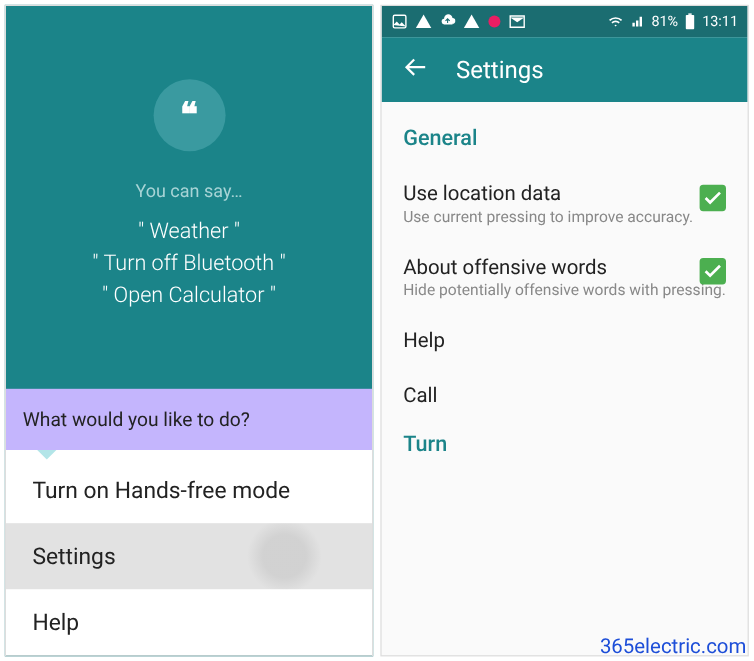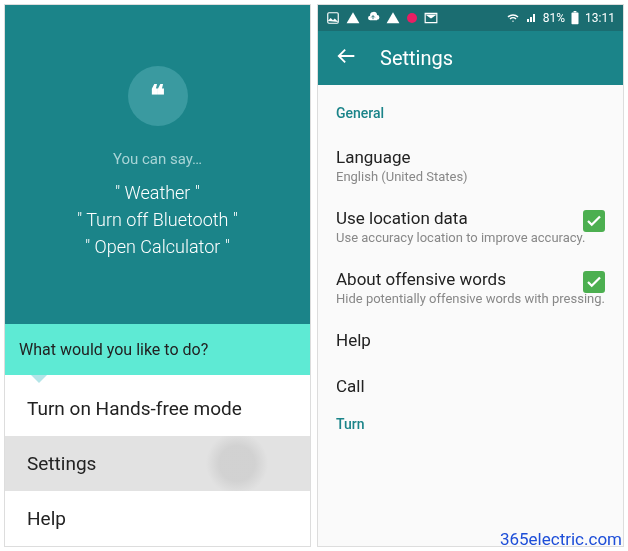--- a/index.html
+++ b/index.html
@@ -8,37 +8,37 @@
 .phone{flex:1;position:relative;overflow:hidden;border:1px solid #ddd}
 
 
 .left-phone{background:#1b8489;display:flex;flex-direction:column}
 .left-top{flex:1;display:flex;flex-direction:column;align-items:center;justify-content:center;color:#a8d4d6;padding:20px 0}
 .quote-circle{width:60px;height:60px;border-radius:50%;background:#3a9aa0;display:flex;align-items:center;justify-content:center;margin-bottom:24px}
 .quote-mark{color:#fff;font-size:28px;font-weight:bold;line-height:1}
 .say-label{font-size:15px;color:#a8d4d6;margin-bottom:8px}
 .examples{text-align:center}
 .examples div{font-size:18px;color:#fff;margin:6px 0;font-weight:300}
-.prompt-bubble{background:#5eead4;padding:16px 14px;font-size:16px;color:#222;position:relative}
+.prompt-bubble{background:#c4b5fd;padding:16px 14px;font-size:16px;color:#222;position:relative}
 .prompt-bubble::after{content:"";position:absolute;bottom:-8px;left:26px;border-left:8px solid transparent;border-right:8px solid transparent;border-top:8px solid #b3e5e8}
 .menu-panel{background:#fff;padding-top:6px}
 .menu-item{padding:16px 22px;font-size:19px;color:#222}
 .menu-item.sel{background:#e2e2e2;position:relative}
 .mic-shadow{position:absolute;right:38px;top:0;bottom:0;width:70px;background:radial-gradient(circle at center,#c7c7c7 0%,#c7c7c7 40%,transparent 70%);opacity:.6}
 
 
 .right-phone{background:#fafafa;display:flex;flex-direction:column}
 .status-bar{height:26px;background:#1b6d71;color:#fff;display:flex;align-items:center;padding:0 8px;font-size:12px}
 .status-left{display:flex;gap:6px;align-items:center}
 .status-left svg,.status-right svg{display:block}
 .status-right{margin-left:auto;display:flex;align-items:center;gap:5px}
 .appbar{height:54px;background:#1b8489;color:#fff;display:flex;align-items:center;padding:0 18px;gap:22px}
 .appbar-title{font-size:20px;font-weight:400}
 .content{flex:1;overflow:auto;padding:14px 18px}
-.section-header{color:#1b8489;font-size:14px;font-weight:500;margin:6px 0 14px 0}
+.section-header{color:#1b8489;font-size:18px;font-weight:500;margin:6px 0 14px 0}
 .setting{padding:12px 0;position:relative}
 .setting-title{font-size:17px;color:#222;margin-bottom:2px}
 .setting-sub{font-size:13px;color:#888}
 .chk{position:absolute;right:0;top:14px;width:22px;height:22px;border:2px solid #888;border-radius:3px}
 .chk.on{background:#4caf50;border-color:#4caf50}
 .chk.on svg{display:block}
 .chk svg{display:none}
 
 .watermark{position:absolute;bottom:2px;right:6px;font-size:17px;color:#1d4ed8}
 </style>
@@ -122,29 +122,25 @@
         <svg width="22" height="22" viewBox="0 0 24 24" fill="none" stroke="#fff" stroke-width="2">
             <path d="M20 12H4m6-7l-7 7 7 7"></path>
           </svg>
       </span>
       <span class="appbar-title">Settings</span>
     </div>
 
     <div class="content">
       <div class="section-header">General</div>
 
-      <div class="setting">
-        <div class="setting-title">Language</div>
-        <div class="setting-sub">English (United States)</div>
-      </div>
 
 
       <div class="setting">
         <div class="setting-title">Use location data</div>
-        <div class="setting-sub">Use accuracy location to improve accuracy.</div>
+        <div class="setting-sub">Use current pressing to improve accuracy.</div>
         <div class="chk on">
           <svg width="18" height="18" viewBox="0 0 24 24" fill="none" stroke="#fff" stroke-width="3">
               <path d="M4 12l5 5L20 6"></path>
             </svg>
         </div>
       </div>
 
       <div class="setting">
         <div class="setting-title">About offensive words</div>
         <div class="setting-sub">Hide potentially offensive words with pressing.</div>

